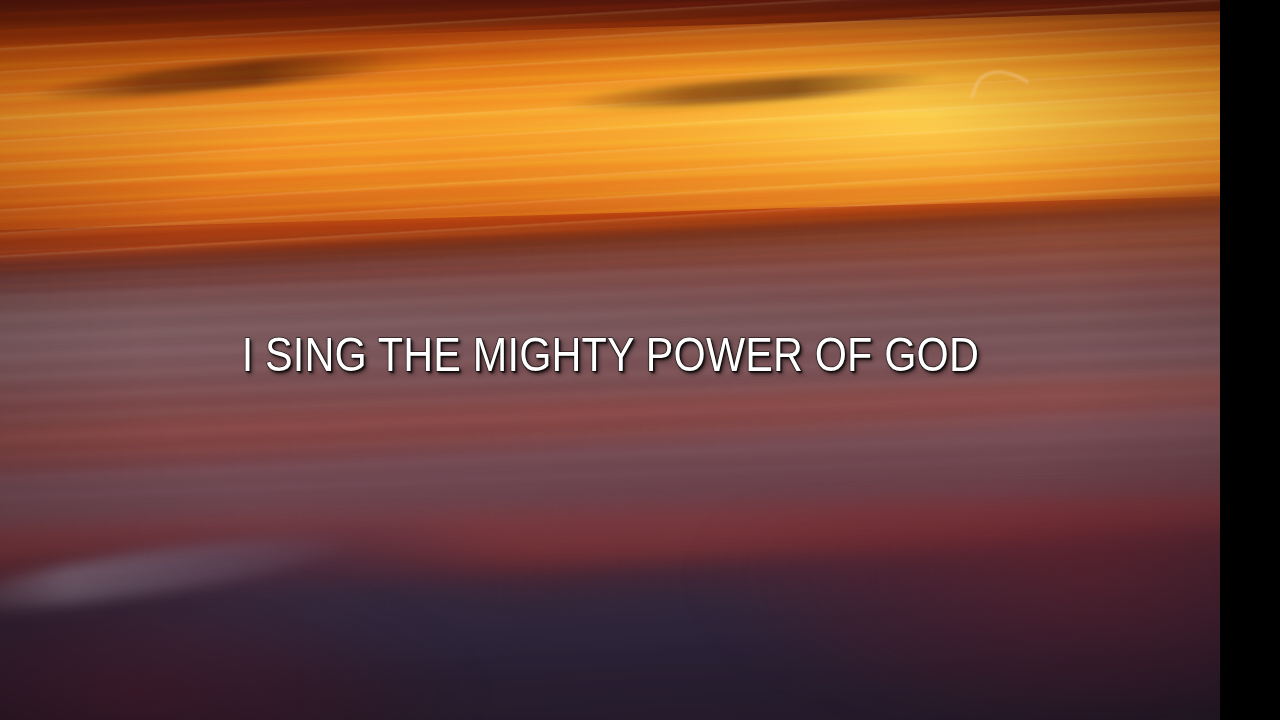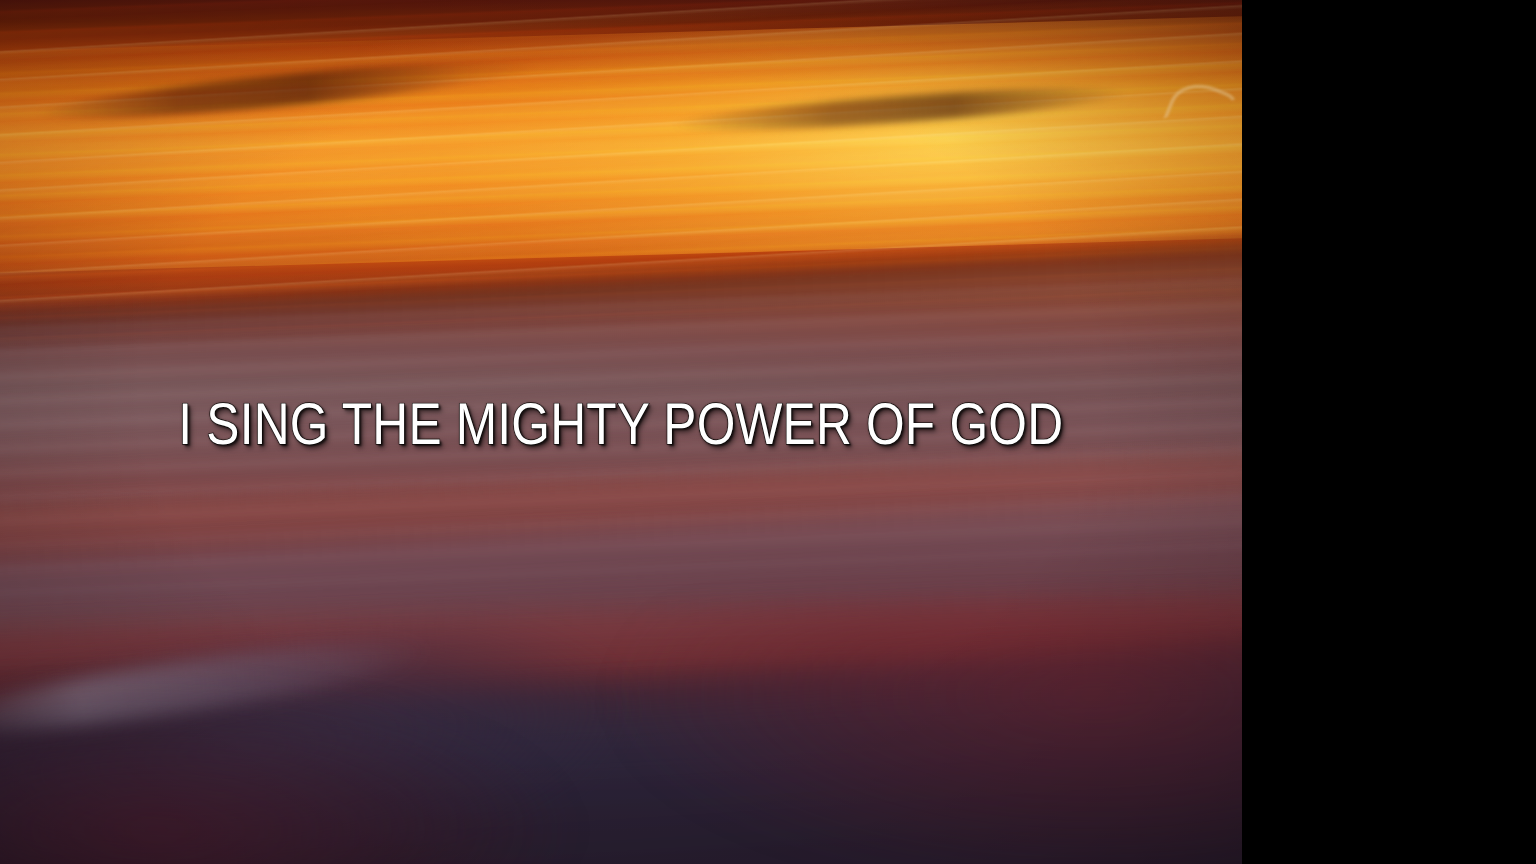--- a/index.html
+++ b/index.html
@@ -7,21 +7,21 @@
     margin: 0;
     padding: 0;
     background: #000;
   }
   body {
     font-family: "Liberation Sans", sans-serif;
   }
 
   #slide {
     position: relative;
-    width: 1035px;
+    width: 1220px;
     height: 720px;
     overflow: hidden;
     background: #4a2a22;
   }
 
   
   .sky-base {
     position: absolute;
     inset: 0;
     background: linear-gradient(

